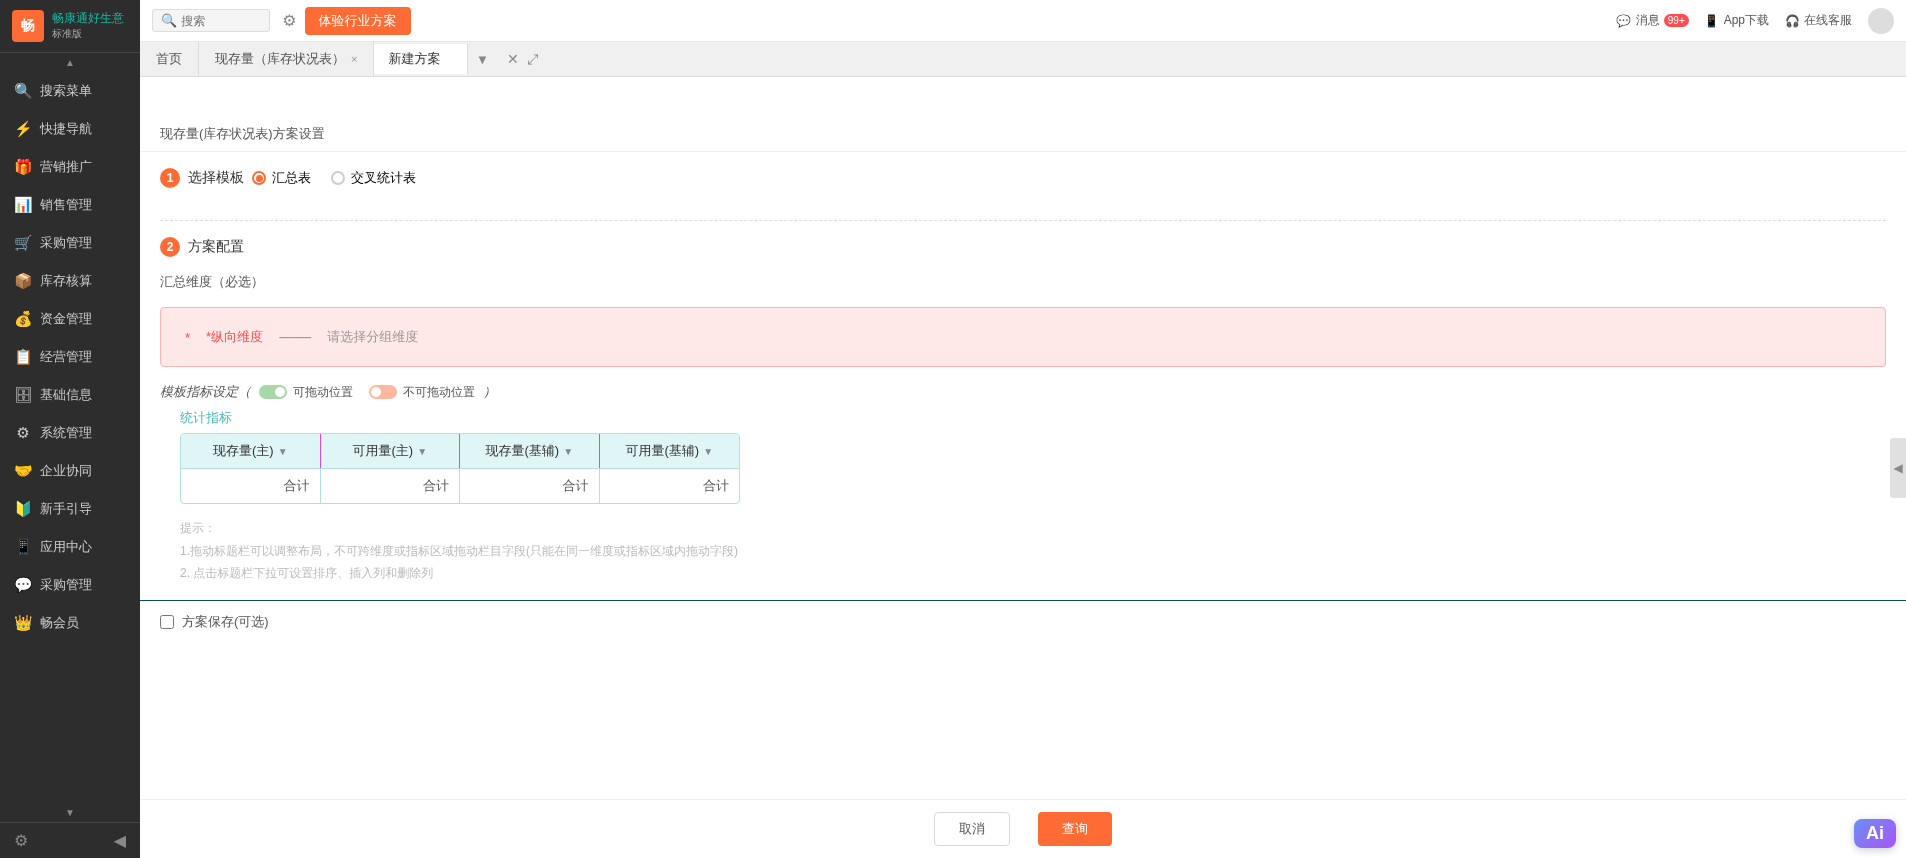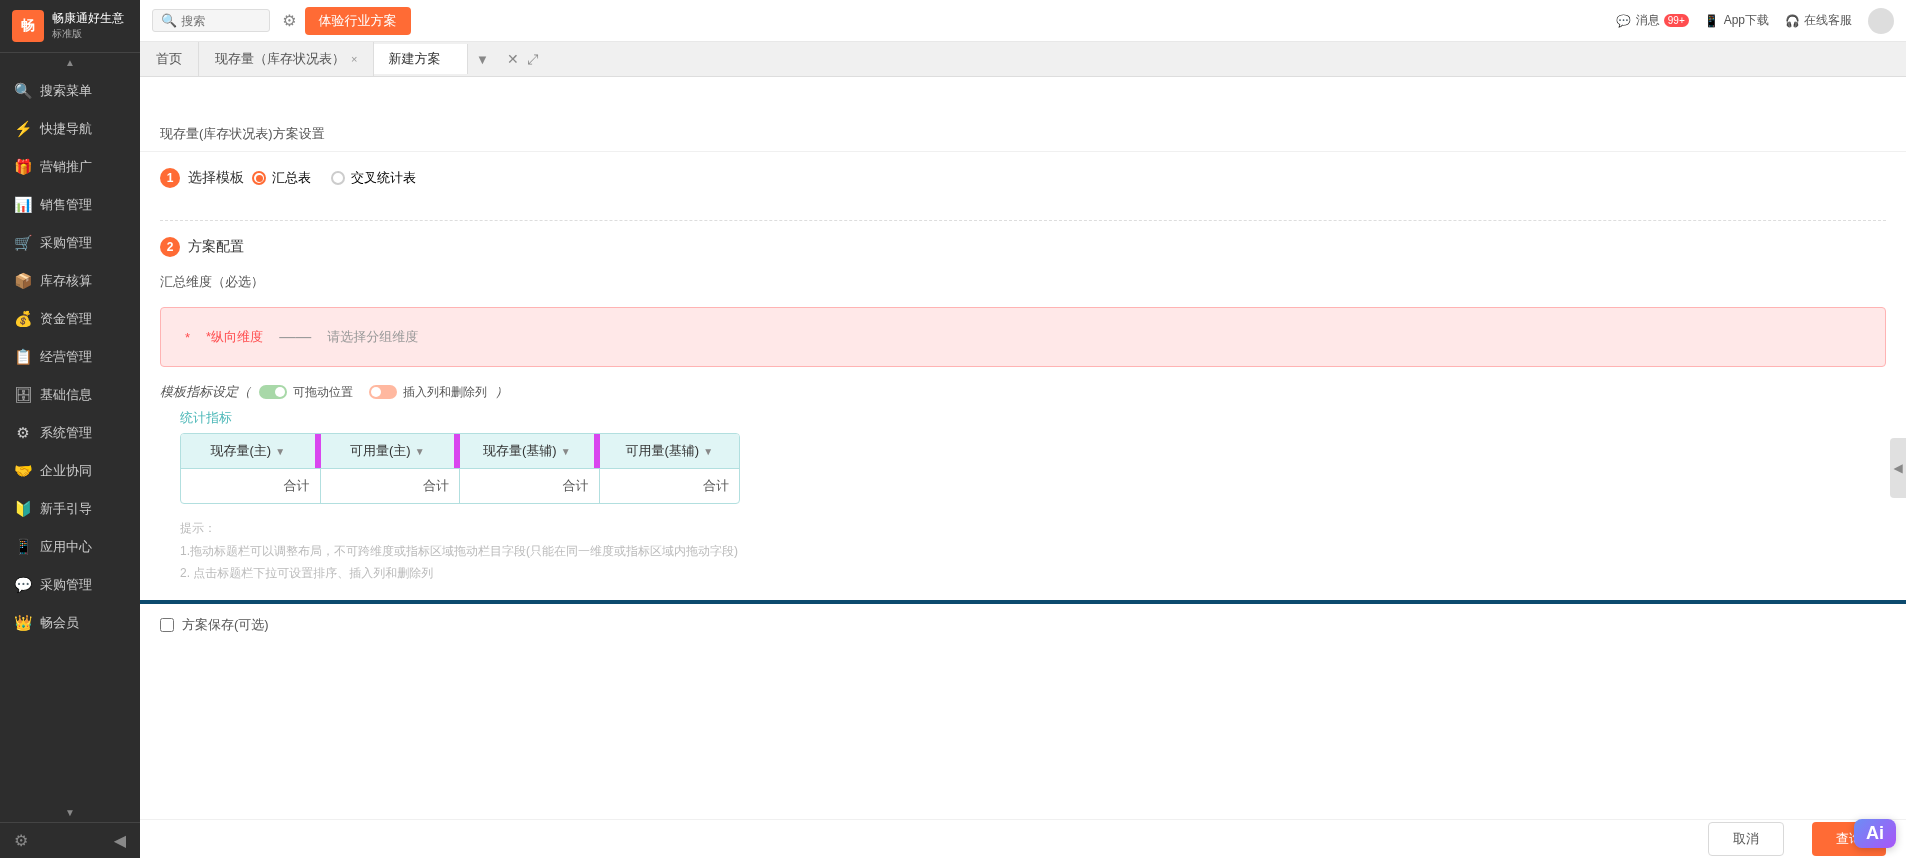--- a/index.html
+++ b/index.html
@@ -22,21 +22,21 @@
       gap: 8px;
       border-bottom: 1px solid #444;
     }
     .sidebar-logo-icon {
       width: 32px; height: 32px;
       background: #ff6b35;
       border-radius: 4px;
       display: flex; align-items: center; justify-content: center;
       color: white; font-weight: bold; font-size: 14px;
     }
-    .sidebar-logo-text { font-size: 12px; color: #ffffff; line-height: 1.3; }
+    .sidebar-logo-text { font-size: 12px; color: #14b8a6; line-height: 1.3; }
     .sidebar-logo-badge { font-size: 10px; color: #aaa; }
     .sidebar-scroll-up, .sidebar-scroll-down {
       text-align: center; padding: 4px; color: #888; cursor: pointer; font-size: 10px;
     }
     .sidebar-nav { flex: 1; overflow: hidden; }
     .sidebar-item {
       display: flex; align-items: center; gap: 8px;
       padding: 10px 14px; color: #ccc; cursor: pointer;
       font-size: 13px;
     }
@@ -165,48 +165,48 @@
 
     .stat-title { color: #4db8b8; font-size: 13px; font-weight: 500; margin-bottom: 6px; }
 
     .stat-table { border: 1px solid #b2dfdf; border-radius: 4px; overflow: hidden; width: 560px; }
     .stat-table-header {
       display: grid; grid-template-columns: repeat(4, 1fr);
       background: #e0f5f5; border-bottom: 1px solid #b2dfdf;
     }
     .stat-table-header-cell {
       padding: 8px 10px; display: flex; align-items: center; justify-content: center;
-      gap: 4px; font-size: 13px; color: #333; border-right: 6px solid #d946ef;
+      gap: 4px; font-size: 13px; color: #333; border-right: 1px solid #d946ef;
     }
     .stat-table-header-cell:last-child { border-right: none; }
     .stat-table-row {
       display: grid; grid-template-columns: repeat(4, 1fr);
     }
     .stat-table-cell {
       padding: 8px 10px; text-align: right; font-size: 13px; color: #555;
       border-right: 1px solid #b2dfdf;
     }
     .stat-table-cell:last-child { border-right: none; }
     .dropdown-icon { font-size: 10px; color: #888; }
 
     .tips-section { padding: 0 20px; }
     .tips-title { color: #bbb; font-size: 12px; margin-bottom: 4px; }
     .tips-item { color: #bbb; font-size: 12px; line-height: 1.8; }
 
     .footer {
-      padding: 12px 20px; border-top: 4px solid #0c4a6e; display: flex; align-items: center;
+      padding: 12px 20px; border-top: 1px solid #0c4a6e; display: flex; align-items: center;
       gap: 8px; background: #fff; flex-shrink: 0;
     }
     .save-checkbox { width: 14px; height: 14px; border: 1px solid #ccc; cursor: pointer; }
     .save-label { font-size: 13px; color: #555; }
 
     .bottom-buttons {
       position: fixed; bottom: 0; right: 0; width: calc(100% - 140px);
-      background: #fff; padding: 2px 20px; border-top: 1px solid #f0f0f0;
-      display: flex; justify-content: flex-end; gap: 28px;
+      background: #fff; padding: 12px 20px; border-top: 1px solid #f0f0f0;
+      display: flex; justify-content: center; gap: 28px;
     }
     .btn-cancel {
       padding: 7px 24px; border: 1px solid #d9d9d9; background: #fff;
       color: #555; border-radius: 4px; cursor: pointer; font-size: 13px;
     }
     .btn-query {
       padding: 7px 24px; border: none; background: #ff6b35;
       color: #fff; border-radius: 4px; cursor: pointer; font-size: 13px;
     }
 
@@ -407,21 +407,21 @@
       </div>
 
       <div class="indicator-label-row">
         <span class="indicator-toggle-label">模板指标设定（</span>
         <div class="toggle-item">
           <span class="toggle-box"></span>
           <span>可拖动位置</span>
         </div>
         <div class="toggle-item" style="margin-left:8px;">
           <span class="toggle-box-off"></span>
-          <span>插入列和删除列</span>
+          <span>不可拖动位置</span>
         </div>
         <span class="indicator-toggle-label">）</span>
       </div>
 
       <div class="indicator-section">
         <div class="stat-title">统计指标</div>
         <div class="stat-table">
           <div class="stat-table-header">
             <div class="stat-table-header-cell">
               <span>现存量(主)</span>

